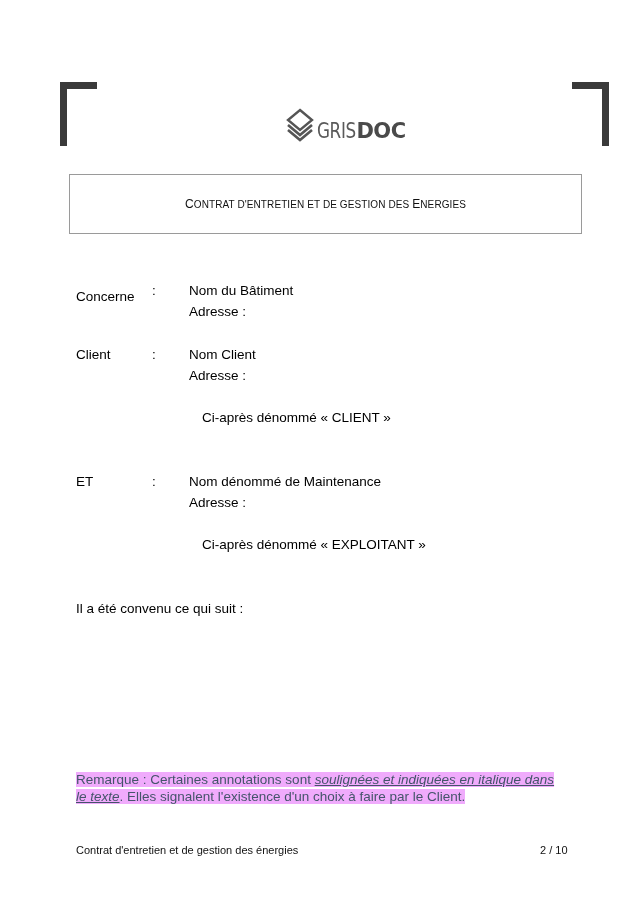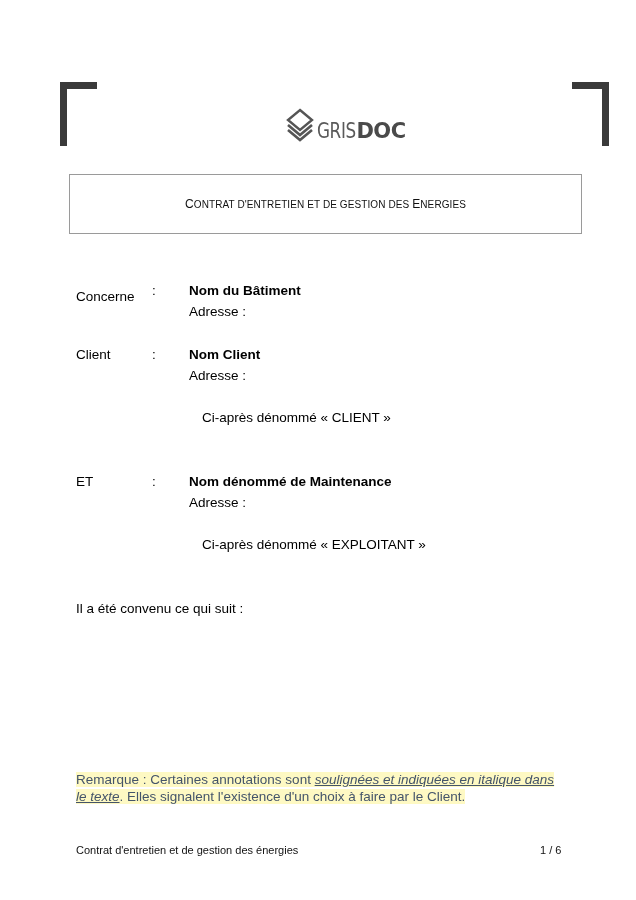--- a/index.html
+++ b/index.html
@@ -20,25 +20,25 @@
   .logo-text .light { font-weight: normal; transform: scaleX(0.8); display: inline-block; transform-origin: left; }
   .logo-text .bold { font-weight: bold; color: #4a4a4a; display: inline-block; }
 
   .title-box { position: absolute; left: 69px; top: 174px; width: 511px; height: 58px;
                border: 1.5px solid #9a9a9a; display: flex; align-items: center; justify-content: center; }
   .title-text { font-size: 10px; font-weight: normal; font-variant: small-caps; letter-spacing: 0.1px; color: #111; }
   .title-text .big { font-size: 12px; }
   .lbl { position: absolute; left: 76px; font-size: 13.5px; }
   .colon { position: absolute; left: 152px; font-size: 13.5px; }
   .val { position: absolute; left: 189px; font-size: 13.5px; }
-  .val.bold { font-weight: bold; }
+  .val.bold { font-weight: normal; }
   .val.sub { left: 202px; }
 
   .remark { position: absolute; left: 76px; top: 771px; width: 480px; font-size: 13.5px; line-height: 17px; color: #44546a; }
-  .remark span.hl { background: #fef9c3; }
+  .remark span.hl { background: #f0abfc; }
   .remark em { font-style: italic; text-decoration: underline; }
 
   .footer-left { position: absolute; left: 76px; top: 844px; font-size: 11px; color: #111; text-align: right; }
   .footer-right { position: absolute; left: 540px; top: 844px; font-size: 11px; color: #111; }
 </style>
 </head>
 <body>
 
 <div class="corner corner-left">
   <div class="h"></div>
@@ -83,13 +83,13 @@
 <div class="val" style="top:495px">Adresse :</div>
 <div class="val sub" style="top:537px">Ci-après dénommé « EXPLOITANT »</div>
 
 <div class="lbl" style="top:601px">Il a été convenu ce qui suit :</div>
 
 <div class="remark">
   <span class="hl"><span>Remarque : Certaines annotations sont </span><em>soulignées et indiquées en italique dans le texte</em><span>. Elles signalent l'existence d'un choix à faire par le Client.</span></span>
 </div>
 
 <div class="footer-left">Contrat d'entretien et de gestion des énergies</div>
-<div class="footer-right">1 / 6</div>
+<div class="footer-right">2 / 10</div>
 
 </body></html>

